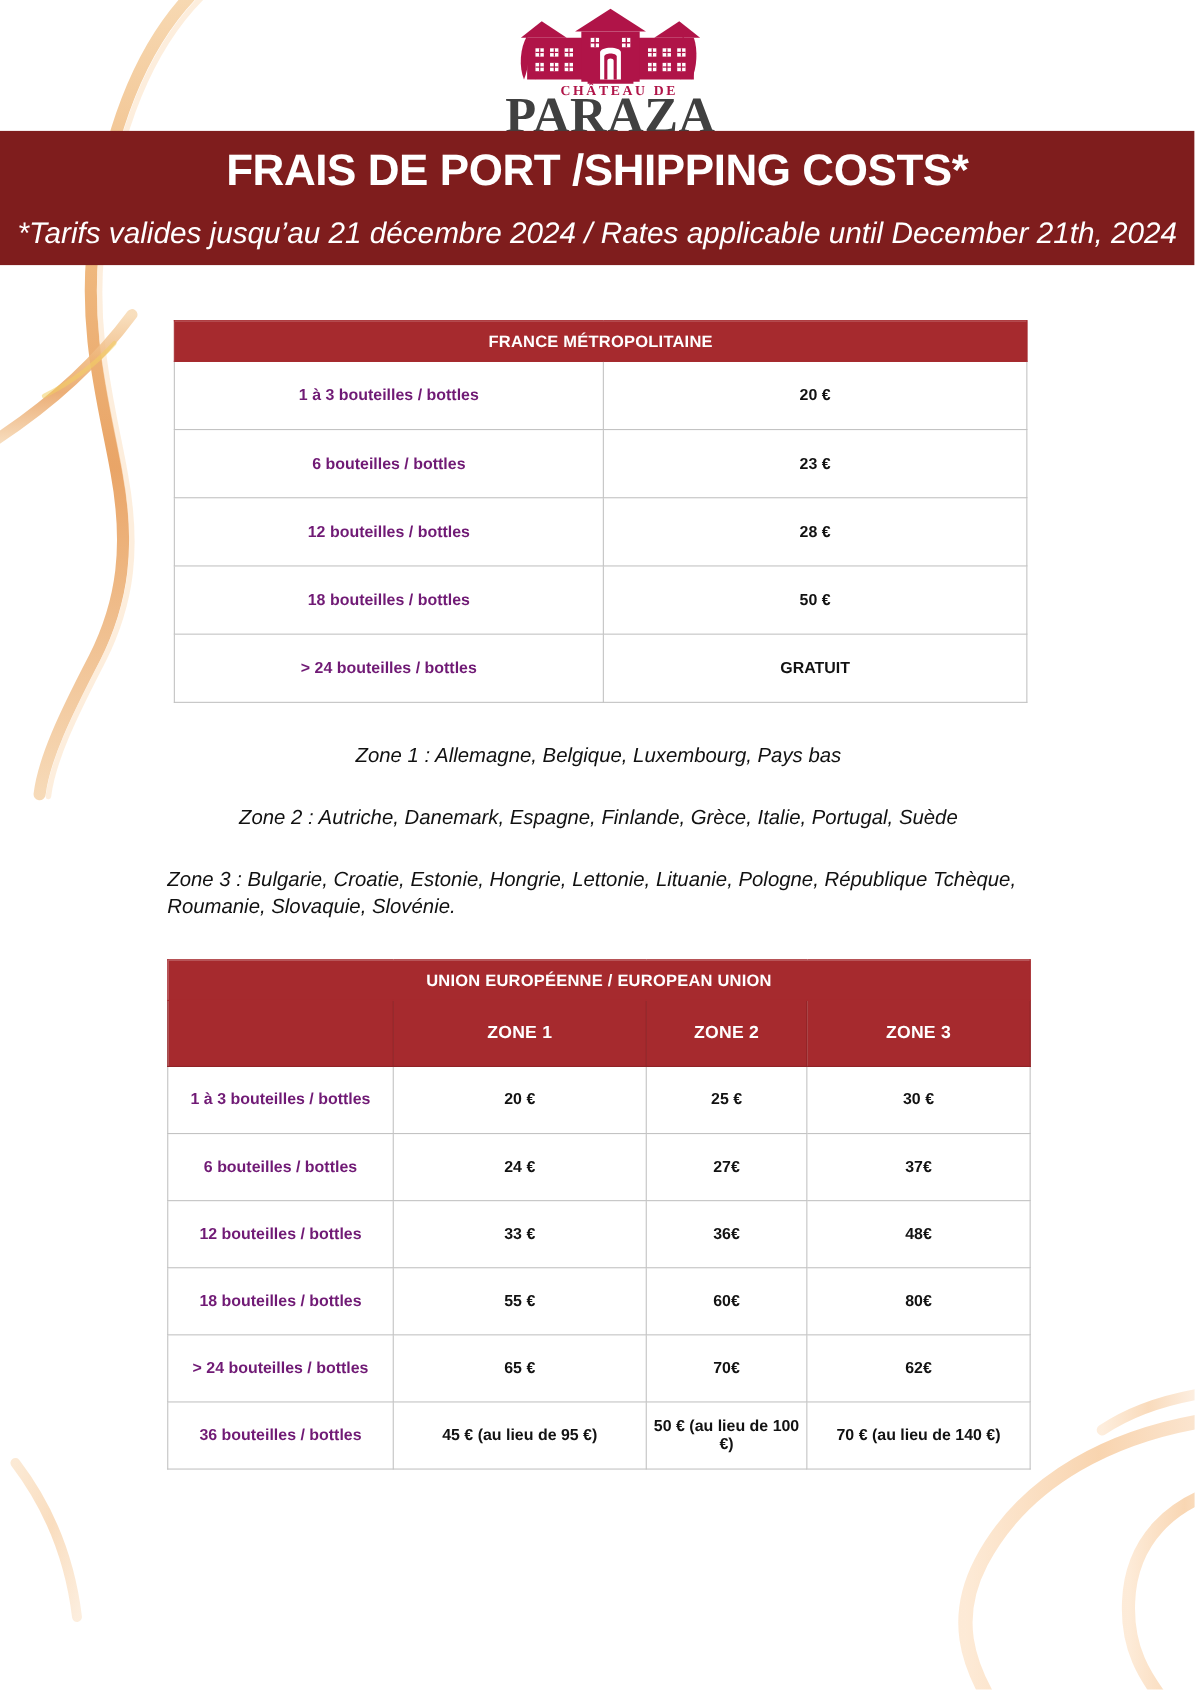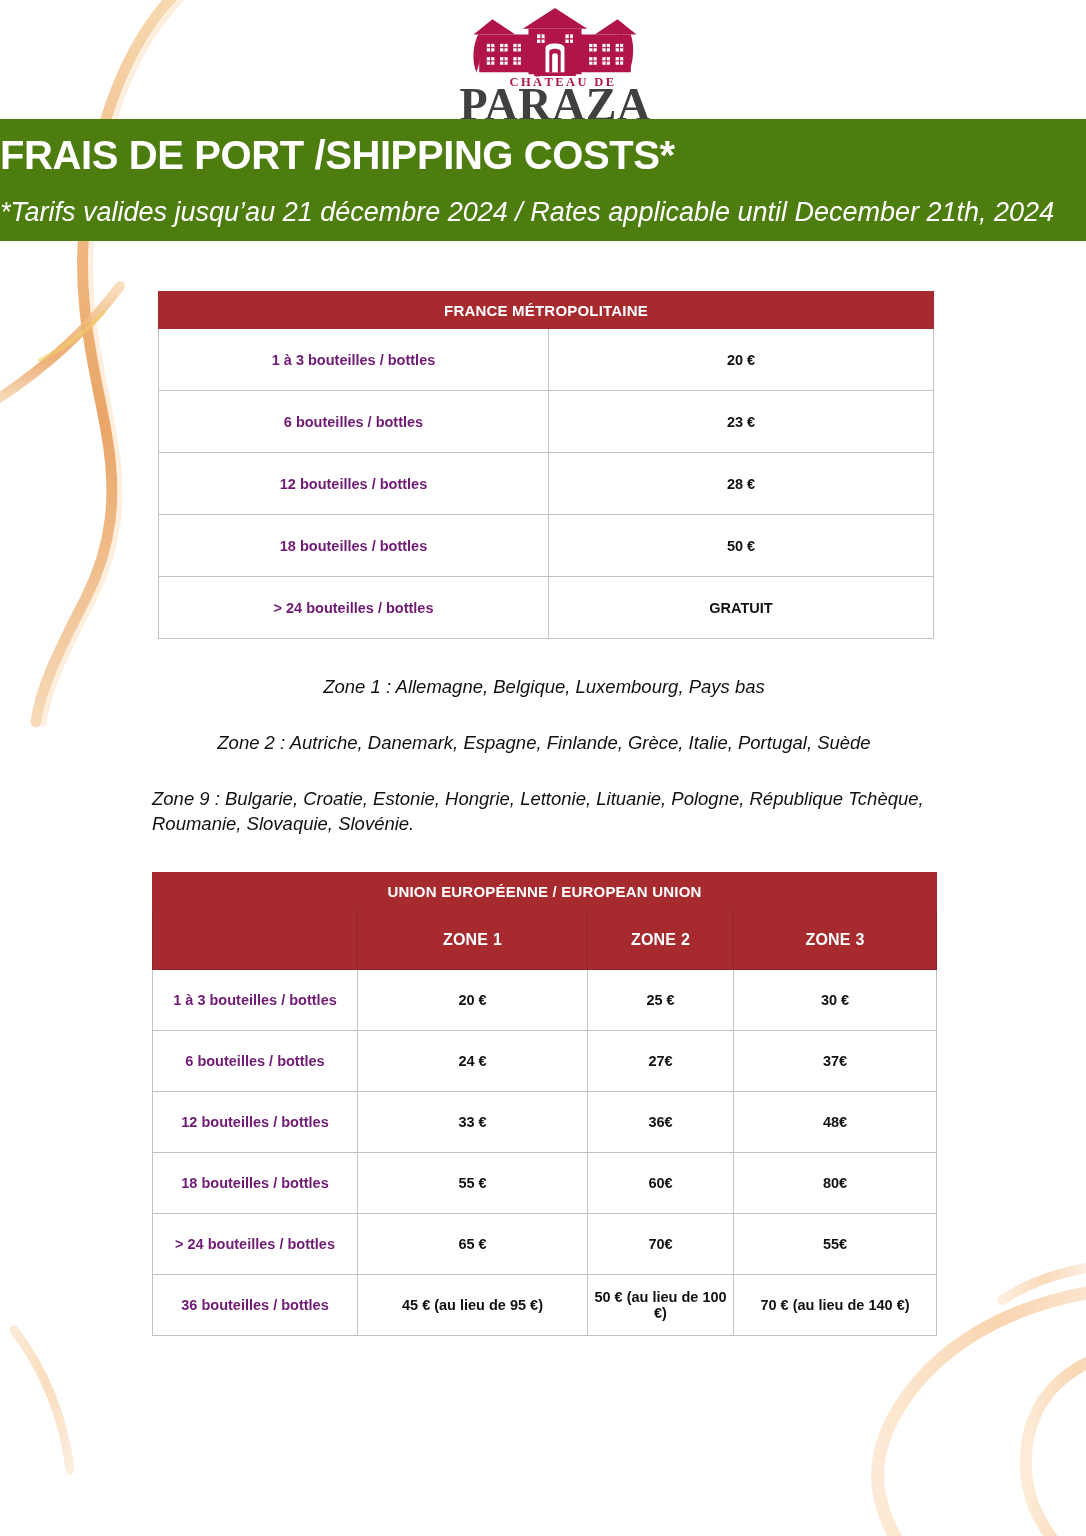--- a/index.html
+++ b/index.html
@@ -60,24 +60,25 @@
     color: #404040;
     font-weight: 700;
     display: block;
   }
 
   
   .banner {
     position: absolute;
     left: 0; top: 119px;
     width: 1086px; height: 122px;
-    background: #4d7c0f;
+    background: #7f1d1d;
     z-index: 3;
     display: flex;
     flex-direction: column;
+    align-items: center;
   }
   .banner-title {
     font-family: "Liberation Sans", "DejaVu Sans", sans-serif;
     font-weight: 700;
     font-size: 40px;
     color: #ffffff;
     letter-spacing: -0.4px;
     margin-top: 14px;
     white-space: nowrap;
   }
@@ -337,21 +338,21 @@
     <tr class="data-row">
       <td class="cell-label">&gt; 24 bouteilles / bottles</td>
       <td class="cell-val">GRATUIT</td>
     </tr>
   </tbody>
 </table>
 
 <div class="zones">
   <p class="zone-line z1">Zone 1 : Allemagne, Belgique, Luxembourg, Pays bas</p>
   <p class="zone-line z2">Zone 2 : Autriche, Danemark, Espagne, Finlande, Grèce, Italie, Portugal, Suède</p>
-  <p class="zone-line z3">Zone 9 : Bulgarie, Croatie, Estonie, Hongrie, Lettonie, Lituanie, Pologne, République Tchèque, Roumanie, Slovaquie, Slovénie.</p>
+  <p class="zone-line z3">Zone 3 : Bulgarie, Croatie, Estonie, Hongrie, Lettonie, Lituanie, Pologne, République Tchèque, Roumanie, Slovaquie, Slovénie.</p>
 </div>
 
 <table class="sheet-table" id="table-eu">
   <colgroup>
     <col style="width:205px">
       <col style="width:230px">
       <col style="width:146px">
       <col style="width:203px">
   </colgroup>
   <thead>
@@ -387,21 +388,21 @@
     <tr class="data-row">
       <td class="cell-label">18 bouteilles / bottles</td>
       <td class="cell-val">55 €</td>
       <td class="cell-val">60€</td>
       <td class="cell-val">80€</td>
     </tr>
     <tr class="data-row">
       <td class="cell-label">&gt; 24 bouteilles / bottles</td>
       <td class="cell-val">65 €</td>
       <td class="cell-val">70€</td>
-      <td class="cell-val">55€</td>
+      <td class="cell-val">62€</td>
     </tr>
     <tr class="data-row">
       <td class="cell-label">36 bouteilles / bottles</td>
       <td class="cell-val">45 € (au lieu de 95 €)</td>
       <td class="cell-val">50 € (au lieu de 100 €)</td>
       <td class="cell-val">70 € (au lieu de 140 €)</td>
     </tr>
   </tbody>
 </table>
 

